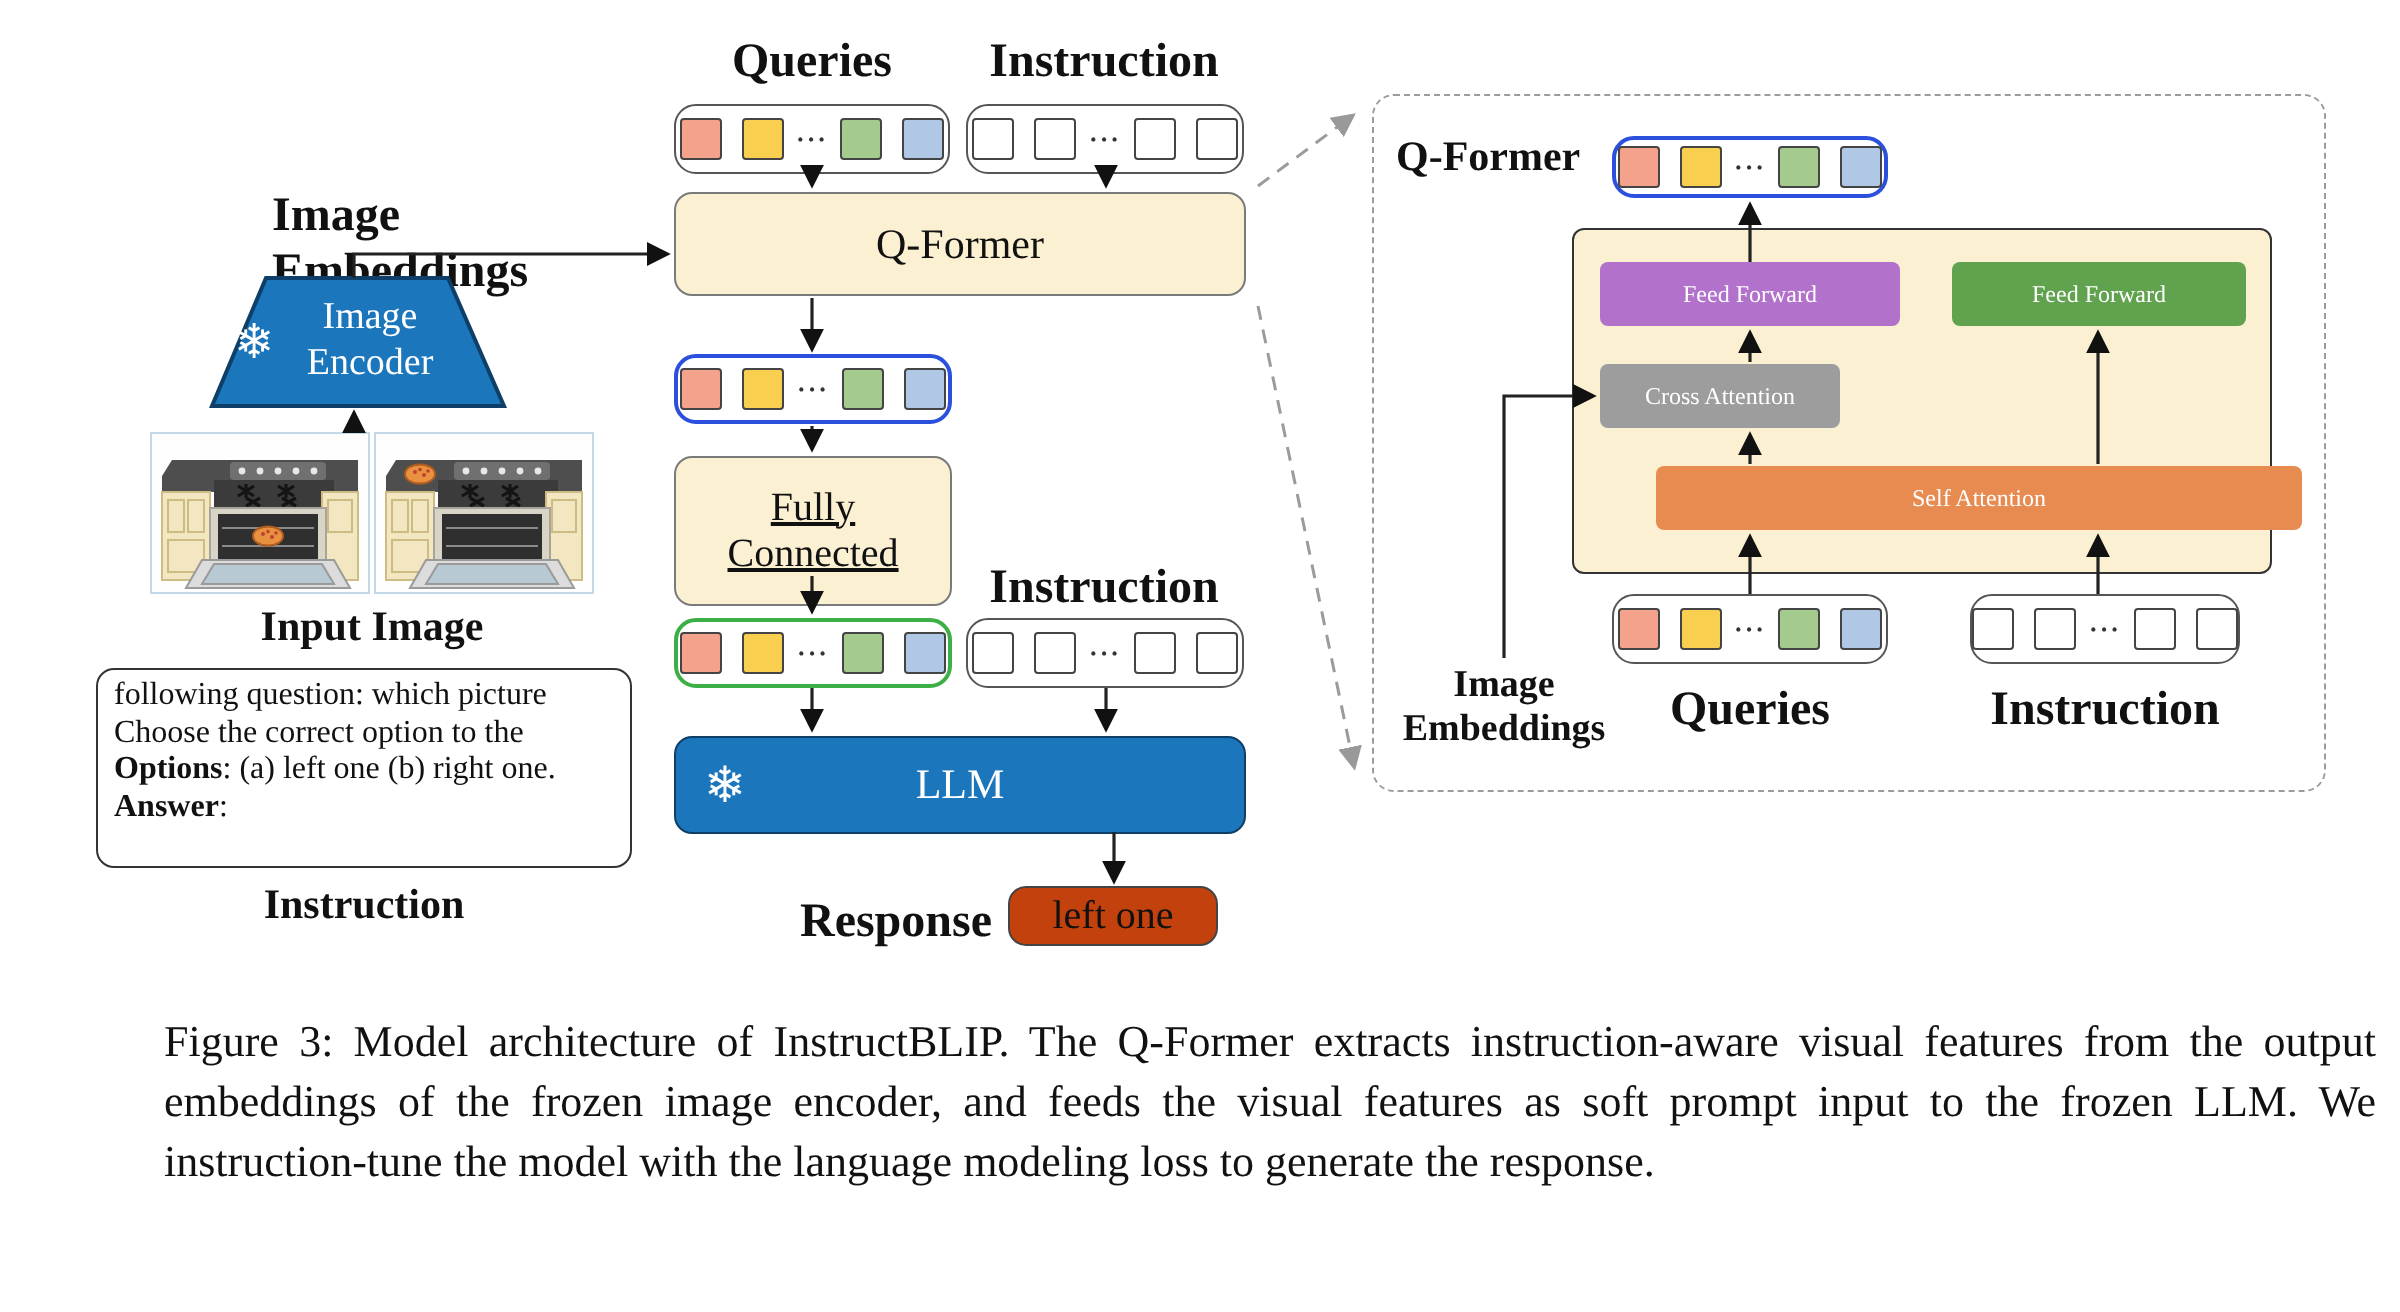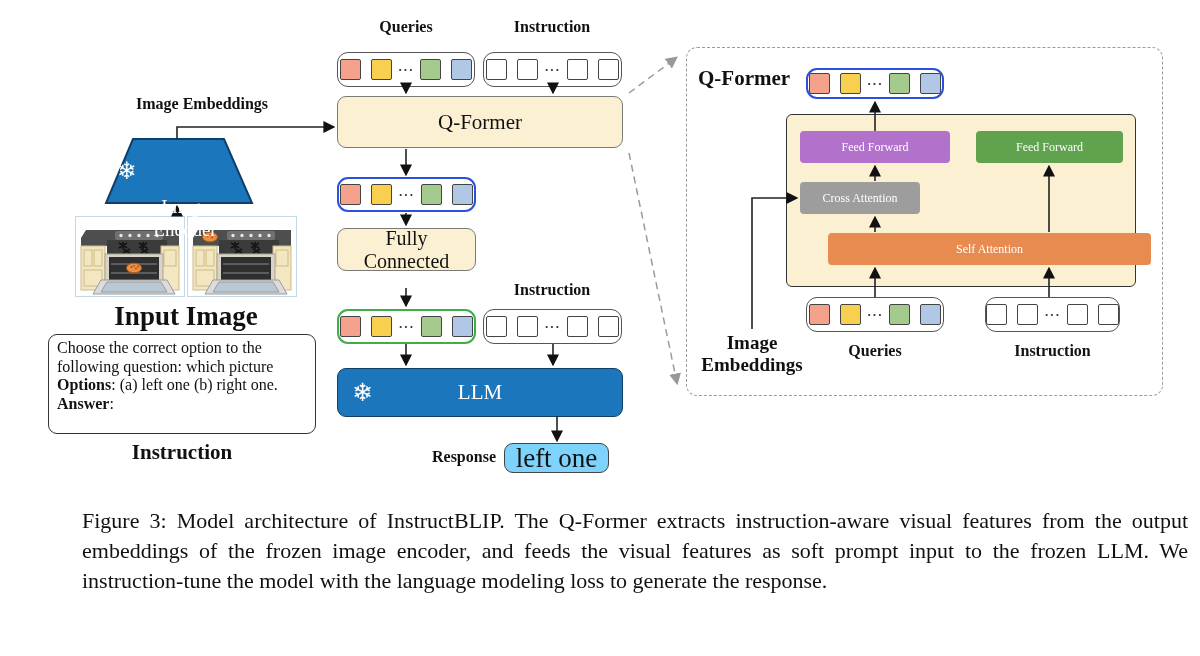--- a/index.html
+++ b/index.html
@@ -1,18 +1,18 @@
 <!DOCTYPE html>
 <html style="--token-red: #f5a28c; --token-yellow: #f8cf4e; --token-green: #a4ca8e; --token-blue: #b0c7e6; --cream: #fbf0d2; --blue: #1b76bc; --purple: #b271ca; --green-box: #61a24f; --gray-box: #9d9d9d; --orange-box: #e78b51; --blue-outline: #2b50dd; --green-outline: #3caf46;"><head>
 <meta charset="utf-8">
 <style>
   html,body{margin:0;padding:0;background:#fff;}
   body{width:1200px;height:656px;position:relative;font-family:"Liberation Serif","DejaVu Serif",serif;color:#111;}
   .abs{position:absolute;box-sizing:border-box;}
-  .lbl{font-weight:bold;text-align:center;font-size:16px;line-height:1.15;}
+  .lbl{font-weight:bold;text-align:center;font-size:24px;line-height:1.15;}
   .overlay{position:absolute;left:0;top:0;width:1200px;height:656px;z-index:5;pointer-events:none;}
   .node{z-index:2;display:flex;align-items:center;justify-content:center;text-align:center;}
   .box-cream{background:var(--cream);border:1.5px solid #7a7a7a;border-radius:9px;}
   .tokrow{display:flex;align-items:center;justify-content:center;gap:10px;background:#fff;
           border:1.6px solid #555;border-radius:11px;height:35px;z-index:2;}
   .outline-blue{border:2px solid var(--blue-outline);}
   .outline-green{border:2px solid var(--green-outline);}
   .tok{width:19px;height:19px;border:1.2px solid #444;border-radius:2px;display:inline-block;}
   .t-red{background:var(--token-red);} .t-yellow{background:var(--token-yellow);}
   .t-green{background:var(--token-green);} .t-blue{background:var(--token-blue);}
@@ -132,21 +132,21 @@
 <div class="abs node box-cream" style="left:337px;top:96px;width:286px;height:52px;font-size:21px;">Q-Former</div>
 
 <div class="abs tokrow outline-blue" style="left:337px;top:177px;width:139px;">
   <span class="tok t-red"></span>
     <span class="tok t-yellow"></span>
     <span class="dots">···</span>
     <span class="tok t-green"></span>
     <span class="tok t-blue"></span>
 </div>
 
-<div class="abs node box-cream" style="left:337px;top:228px;width:139px;height:43px;font-size:20px;padding:0 30px;">Fully Connected</div>
+<div class="abs node box-cream" style="left:337px;top:228px;width:139px;height:75px;font-size:20px;padding:0 30px;text-decoration:underline;">Fully Connected</div>
 
 <div class="abs lbl" style="left:482px;top:281px;width:140px;">Instruction</div>
 
 <div class="abs tokrow outline-green" style="left:337px;top:309px;width:139px;">
   <span class="tok t-red"></span>
     <span class="tok t-yellow"></span>
     <span class="dots">···</span>
     <span class="tok t-green"></span>
     <span class="tok t-blue"></span>
 </div>
@@ -157,32 +157,32 @@
     <span class="tok t-blank"></span>
     <span class="tok t-blank"></span>
 </div>
 
 <div class="abs node" style="left:337px;top:368px;width:286px;height:49px;background:var(--blue);border:1.6px solid #0f3f66;border-radius:9px;color:#fff;font-size:21px;">
   <span class="abs snow" style="left:14px;top:9px;font-size:25px;">❄</span>
   <span>LLM</span>
 </div>
 
 <div class="abs lbl" style="left:396px;top:448px;width:100px;text-align:right;">Response</div>
-<div class="abs node" style="left:504px;top:443px;width:105px;height:30px;background:#7dd3fc;border:1.4px solid #444;border-radius:9px;font-size:27px;z-index:2;">left one</div>
+<div class="abs node" style="left:504px;top:443px;width:105px;height:30px;background:#c2410c;border:1.4px solid #444;border-radius:9px;font-size:20px;z-index:2;">left one</div>
 
 <div class="abs lbl" style="left:136px;top:95px;width:190px;text-align:left;">Image Embeddings</div>
 
 <span class="abs snow" style="left:117px;top:157px;font-size:24px;z-index:6;">❄</span>
-<div class="abs" style="left:140px;top:148px;width:90px;color:#fff;font-size:19px;line-height:1.2;text-align:center;z-index:6;margin-top:48px;">Image Encoder</div>
-
-<div class="abs lbl" style="left:110px;top:301px;width:152px;font-size:27px;">Input Image</div>
+<div class="abs" style="left:140px;top:148px;width:90px;color:#fff;font-size:19px;line-height:1.2;text-align:center;z-index:6;">Image Encoder</div>
+
+<div class="abs lbl" style="left:110px;top:301px;width:152px;font-size:21px;">Input Image</div>
 
 <div class="abs prompt" style="left:48px;top:334px;width:268px;height:100px;background:#fff;border:1.4px solid #333;border-radius:9px;padding:4px 8px;z-index:2;">
+  <div>following question: which picture</div>
   <div>Choose the correct option to the</div>
-  <div>following question: which picture</div>
   <div><b>Options</b><span>: (a) left one (b) right one.</span></div>
   <div><b>Answer</b><span>:</span></div>
 </div>
 <div class="abs lbl" style="left:48px;top:440px;width:268px;font-size:21px;">Instruction</div>
 
 <div class="abs" style="left:686px;top:47px;width:477px;height:349px;border:1.7px dashed #9b9b9b;border-radius:11px;z-index:1;"></div>
 
 <div class="abs lbl" style="left:698px;top:66px;width:100px;font-size:21px;text-align:left;">Q-Former</div>
 
 <div class="abs tokrow outline-blue" style="left:806px;top:68px;width:138px;height:31px;">

